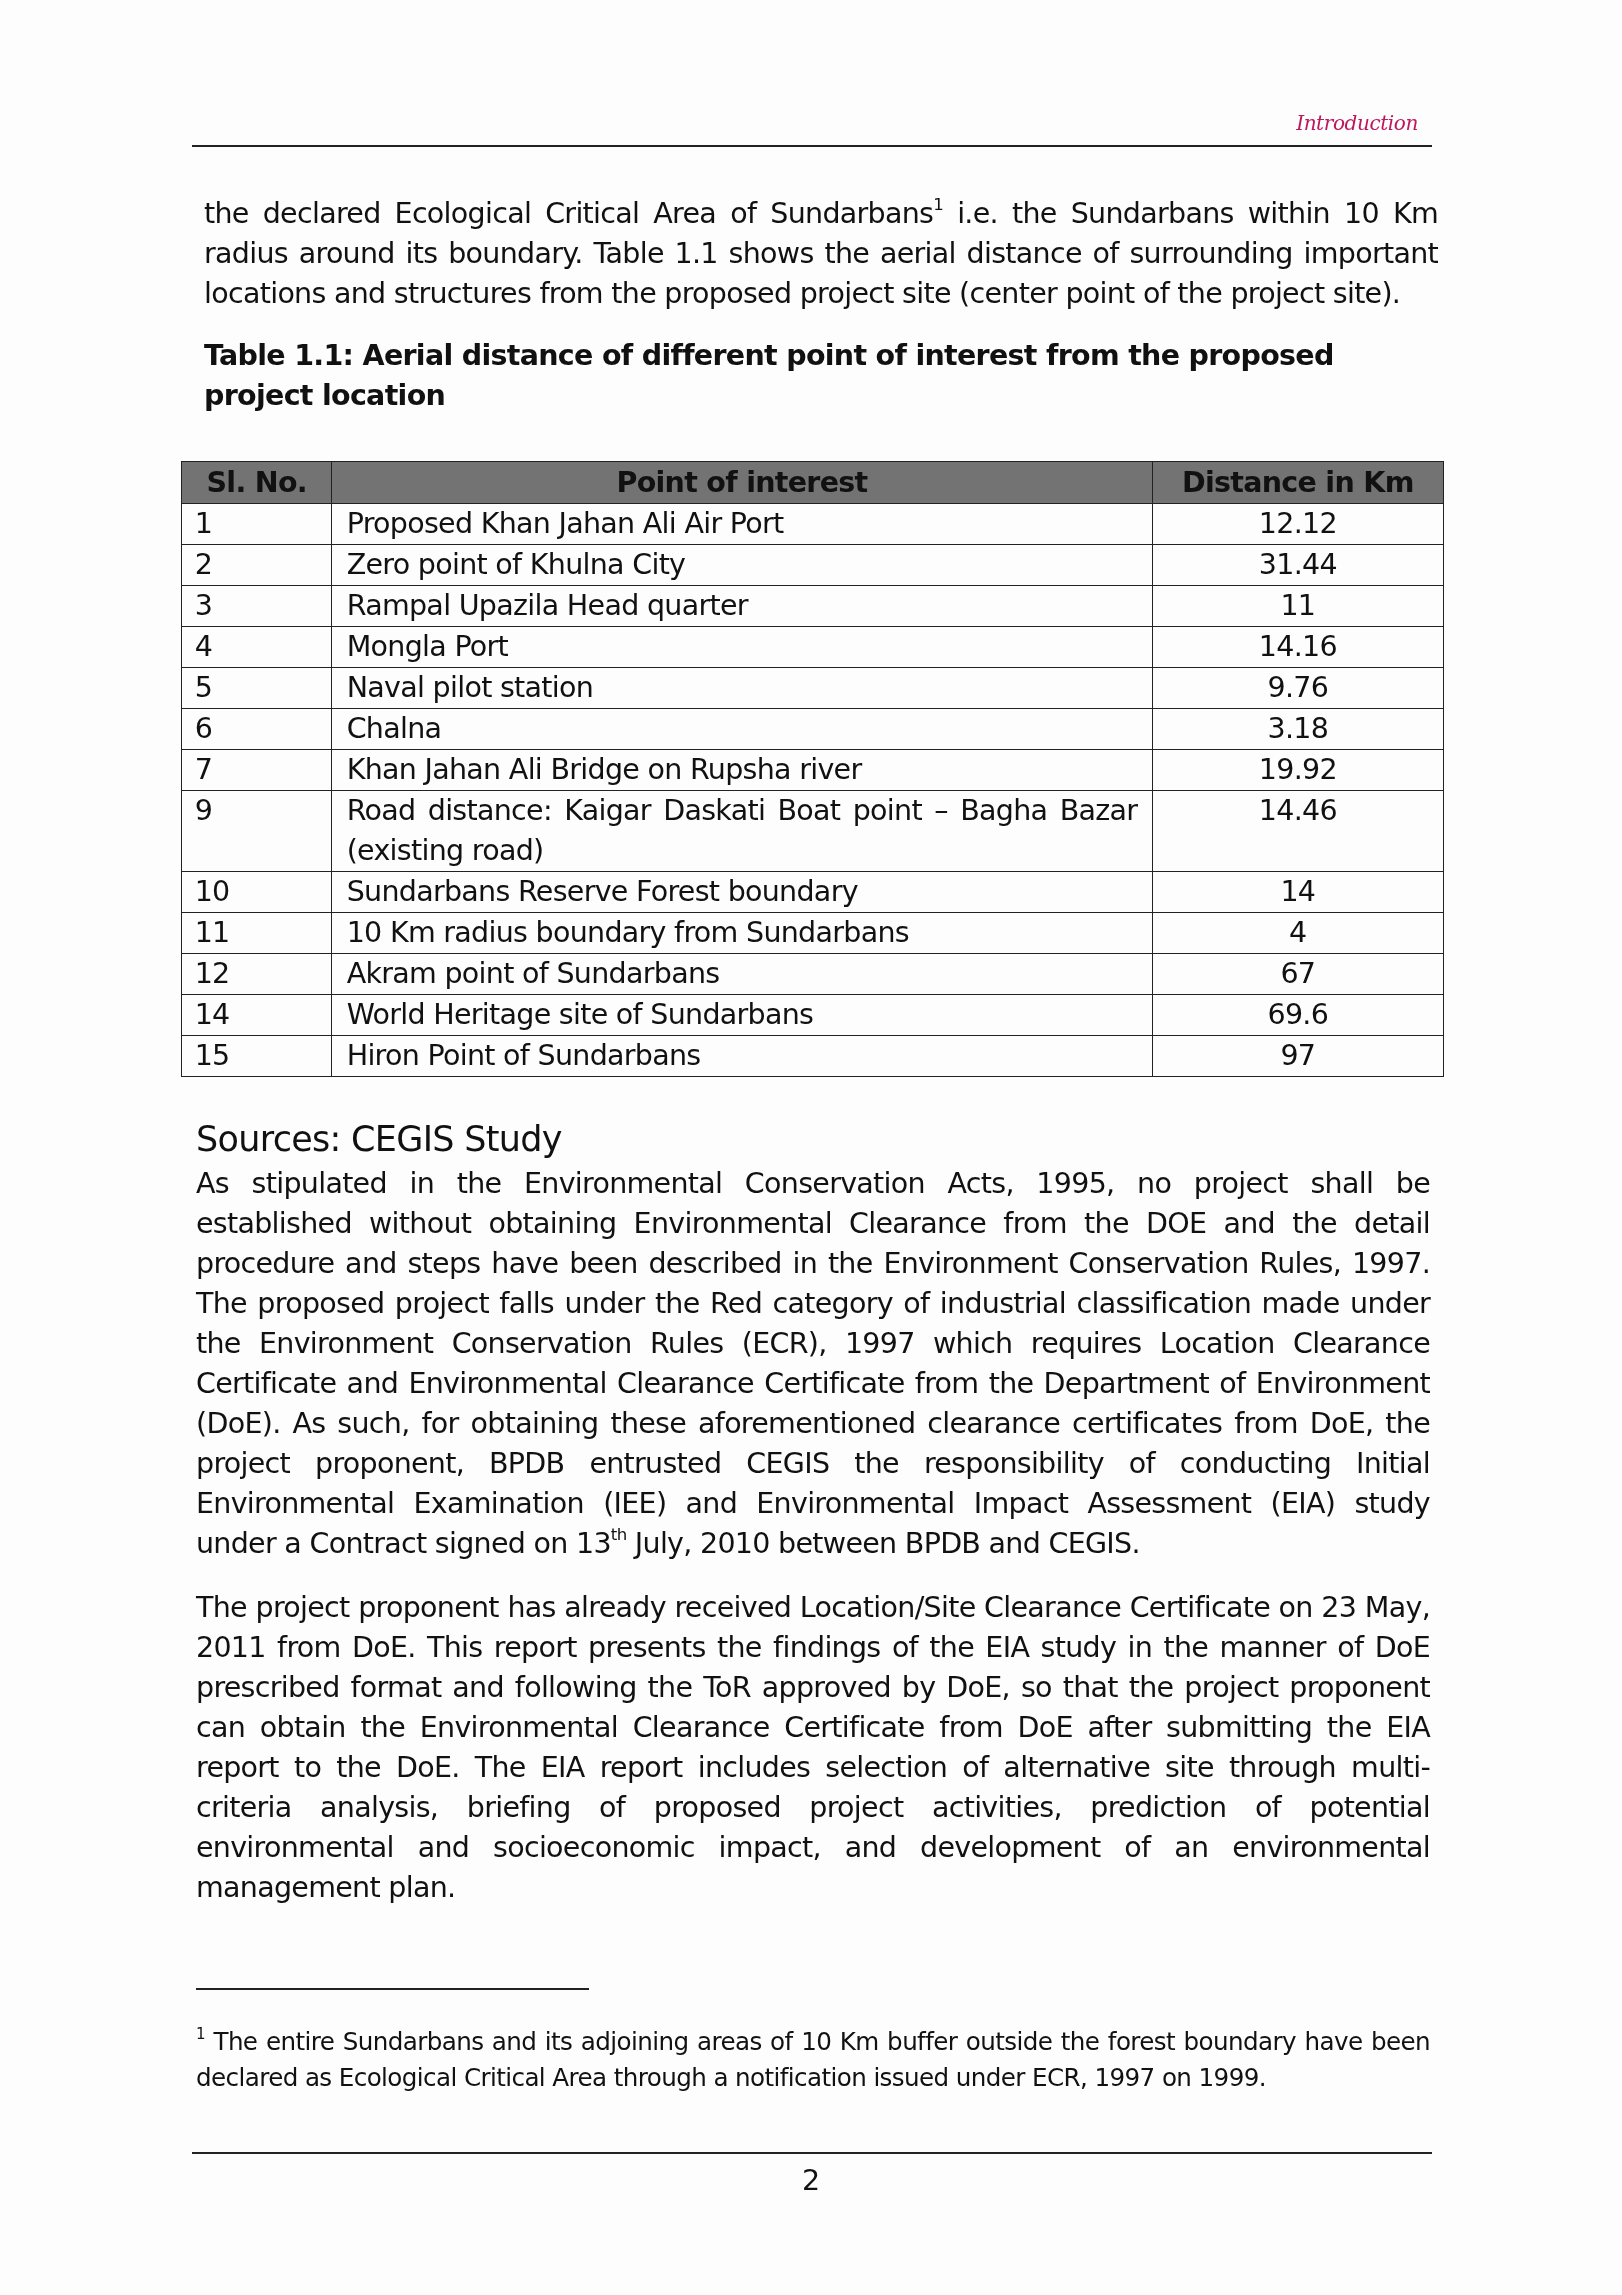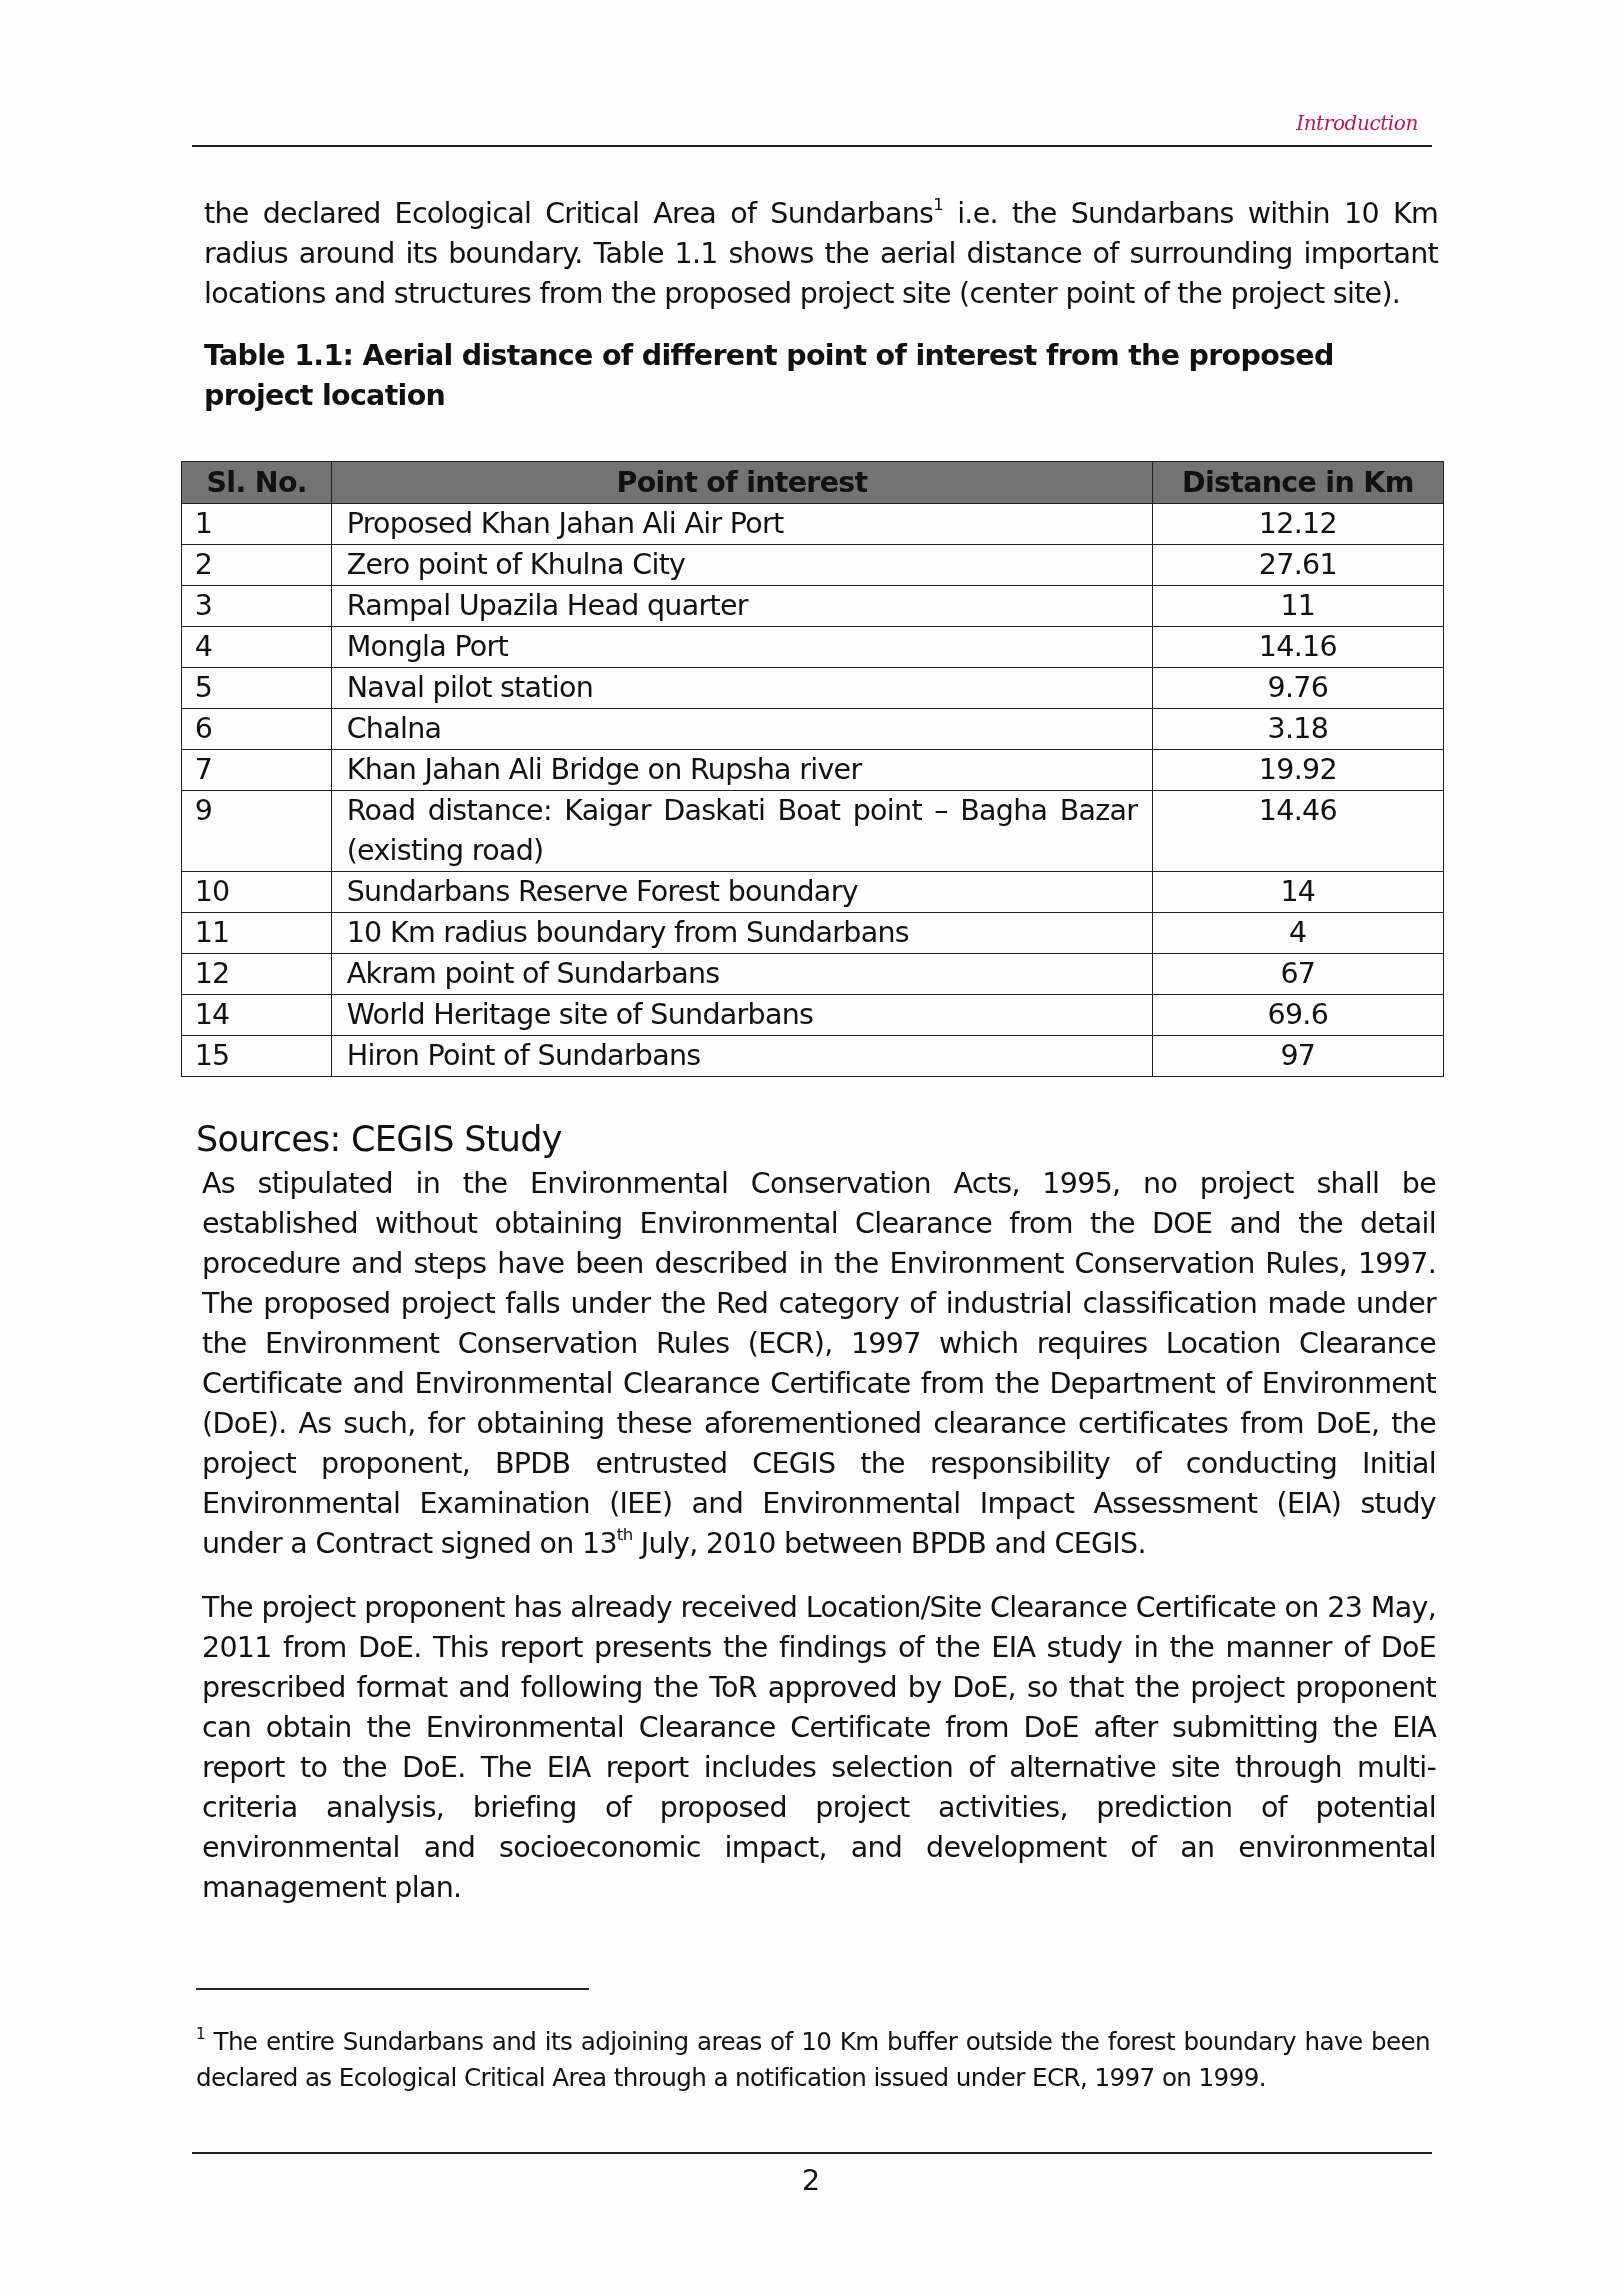--- a/index.html
+++ b/index.html
@@ -42,21 +42,21 @@
     }
     th { background: #737373; font-weight: bold; height: 41px; line-height: 41px; }
     th.c1 { text-align: center; }
     td.c1 { width: 124px; text-align: left; padding-left: 12.7px; }
     td.c2 { text-align: justify; padding-left: 14.3px; padding-right: 14.3px; }
     td.c3 { width: 265px; text-align: center; }
     .sources {
       position: absolute; left: 196px; top: 1119px;
       font-size: 35px; line-height: 40px; letter-spacing: -0.7px;
     }
-    .para-block { position: absolute; left: 196px; width: 1234px; margin-left: 6px; }
+    .para-block { position: absolute; left: 196px; width: 1234px; }
     .footnote-rule {
       position: absolute; left: 196px; top: 1988px; width: 393px; height: 2.4px; background: #222;
     }
     .footnote {
       position: absolute; left: 196px; width: 1234px; top: 2024px;
       font-size: 24.6px; line-height: 36px; text-align: justify; letter-spacing: -0.6px;
     }
     .footnote sup { font-size: 15px; vertical-align: 11px; }
     .footer-rule {
       position: absolute; left: 192px; top: 2152px; width: 1240px; height: 2.4px; background: #222;
@@ -87,21 +87,21 @@
   </thead>
   <tbody id="table-body">
       <tr>
         <td class="c1">1</td>
         <td class="c2">Proposed Khan Jahan Ali Air Port</td>
         <td class="c3">12.12</td>
       </tr>
       <tr>
         <td class="c1">2</td>
         <td class="c2">Zero point of Khulna City</td>
-        <td class="c3">27.61</td>
+        <td class="c3">31.44</td>
       </tr>
       <tr>
         <td class="c1">3</td>
         <td class="c2">Rampal Upazila Head quarter</td>
         <td class="c3">11</td>
       </tr>
       <tr>
         <td class="c1">4</td>
         <td class="c2">Mongla Port</td>
         <td class="c3">14.16</td>

